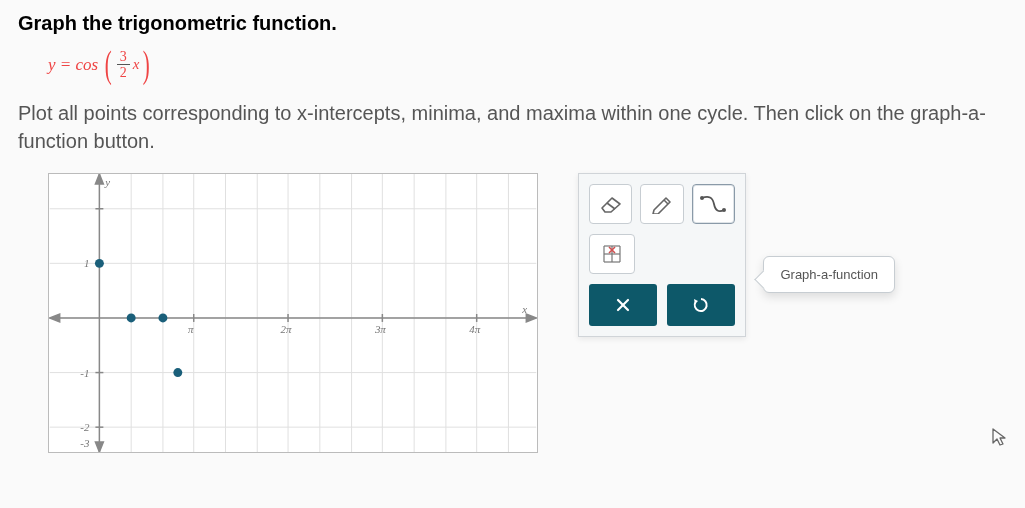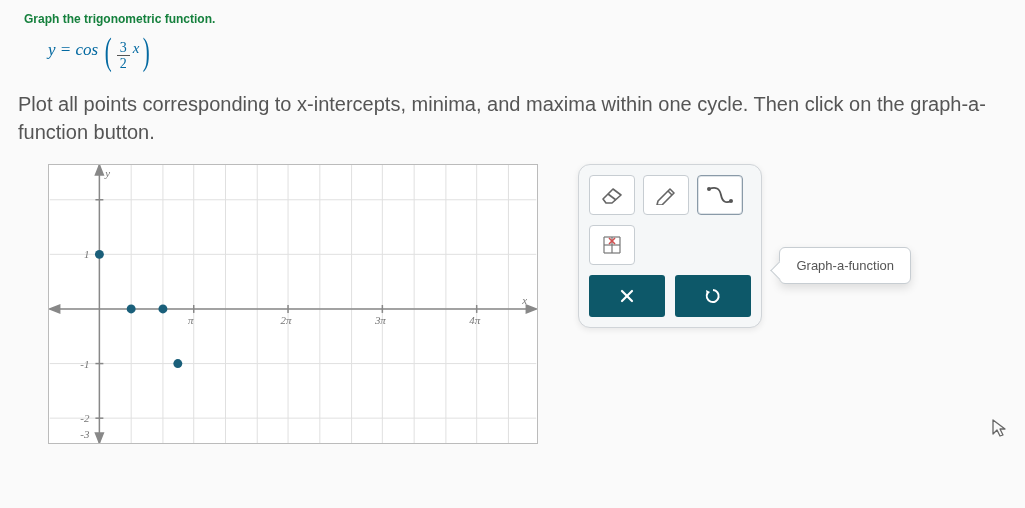--- a/index.html
+++ b/index.html
@@ -5,34 +5,33 @@
   * { box-sizing: border-box; margin: 0; padding: 0; }
   body {
     font-family: Arial, Helvetica, sans-serif;
     background: #fafafa;
     color: #444;
     padding: 12px 18px;
     width: 1025px;
     position: relative;
   }
   .prompt-title {
-    font-size: 12px;
+    font-size: 20px;
     font-weight: 600;
-    color: #15803d;
+    color: #000000;
     margin-bottom: 14px;
-    margin-left: 6px;
   }
   .equation {
     font-family: 'Times New Roman', serif;
     font-style: italic;
     font-size: 17px;
-    color: #0369a1;
+    color: #ef4444;
     margin: 0 0 18px 30px;
     display: flex;
-    align-items: flex-start;
+    align-items: center;
   }
   .equation .eq-text { margin-right: 4px; }
   .paren {
     font-size: 38px;
     font-weight: 100;
     line-height: 0.6;
     font-style: normal;
     display: inline-block;
     transform: scaleX(0.55);
   }
@@ -63,24 +62,24 @@
     width: 490px;
     height: 280px;
     border: 1px solid #bbb;
     background: #fff;
     position: relative;
     margin-left: 30px;
   }
   .graph-svg { width: 100%; height: 100%; display: block; }
   .tools {
     border: 1px solid #d0d4d8;
-    border-radius: 12px;
+    border-radius: 0;
     background: #f5f7f8;
     padding: 10px;
-    width: 184px;
+    width: 168px;
     box-shadow: 0 2px 6px rgba(0,0,0,0.08);
     position: relative;
   }
   .tool-row {
     display: flex;
     gap: 8px;
     margin-bottom: 10px;
   }
   .tool-btn {
     width: 46px;

